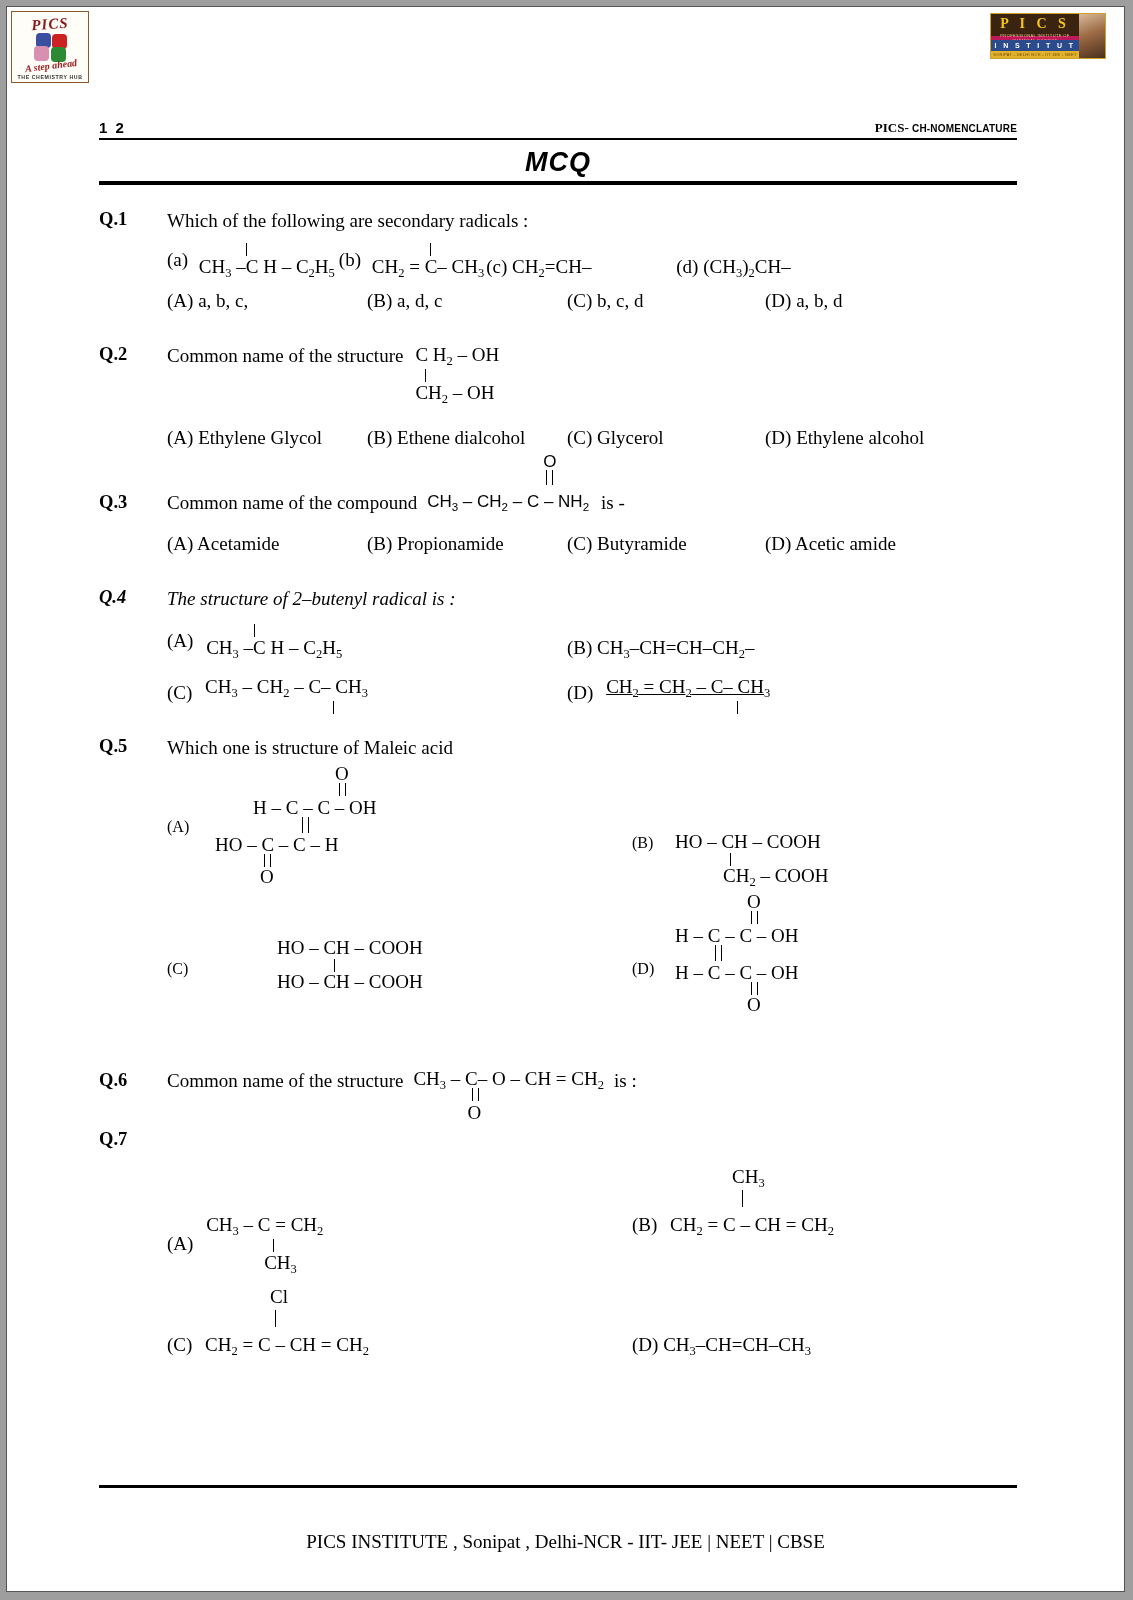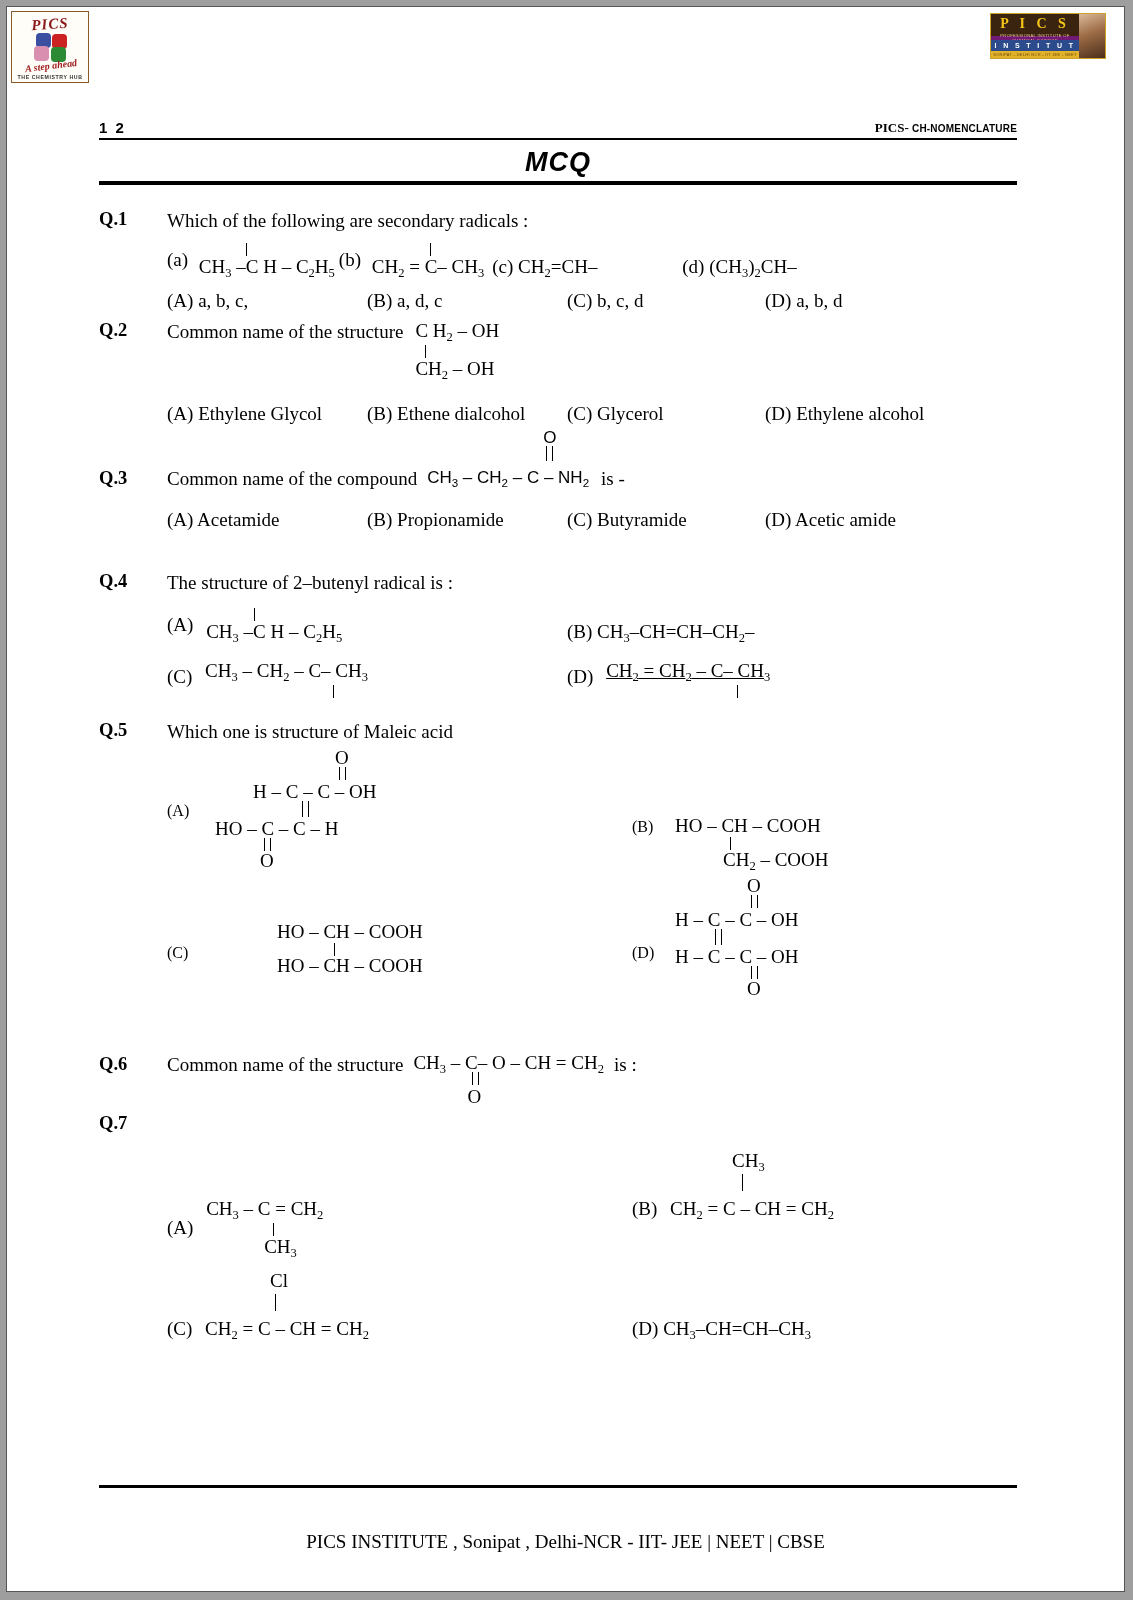--- a/index.html
+++ b/index.html
@@ -70,21 +70,21 @@
 
   .logo-right {
     position: absolute;
     right: 18px;
     top: 6px;
     width: 116px;
     height: 46px;
     border: 1px solid #c9a227;
     box-sizing: border-box;
     overflow: hidden;
-    background: #701a75;
+    background: #be185d;
   }
   .lr-photo {
     position: absolute; right: 0; top: 0; width: 26px; height: 100%;
     background: linear-gradient(160deg,#d9b99a 0%, #9c6b45 45%, #4b2f1c 100%);
   }
   .lr-band1 {
     position: absolute; left: 0; top: 0; right: 26px; height: 22px;
     background: #3a2410;
     color: #f5c518;
     font-family: "Liberation Serif", serif;
@@ -224,21 +224,21 @@
     </div>
     <div class="opts" style="margin-top:10px;">
       <div class="optrow" style="align-items:flex-end;">
         <div class="chem" style="margin-right:4px;">
           <span>(a)</span>
           <span class="stack ctr" style="margin:0 0 0 6px;">
             <span class="vbond" style="margin-left:47px;"></span>
             <span>CH<sub>3</sub> –C H – C<sub>2</sub>H<sub>5</sub></span>
           </span>
         </div>
-        <div class="chem" style="margin-right:8px;">
+        <div class="chem" style="margin-right:2px;">
           <span>(b)</span>
           <span class="stack ctr" style="margin-left:6px;">
             <span class="vbond" style="margin-left:58px;"></span>
             <span>CH<sub>2</sub> = C– CH<sub>3</sub></span>
           </span>
         </div>
         <div class="chem" style="width:190px;">
           <span>(c)</span>
           CH<sub>2</sub>=CH–
         </div>
@@ -260,21 +260,21 @@
           <span>(C)</span>
           <span>b,  c,  d</span>
         </div>
         <div class="opt">
           <span>(D)</span>
           <span>a,  b,  d</span>
         </div>
       </div>
     </div>
 
-    <div class="q" style="margin-top:8px;">
+    <div class="q" style="margin-top:32px;">
       <div class="qno">Q.2</div>
       <div class="qtext">Common name of the structure</div>
       <div class="chem" style="font-size:19px; margin-left:12px;">
         <span class="stack">
           <span style="display:block;">C H<sub>2</sub> – OH</span>
           <span class="vbond" style="margin-left:10px;"></span>
           <span style="display:block;">CH<sub>2</sub> – OH</span>
         </span>
       </div>
     </div>
@@ -323,21 +323,21 @@
           <span>(C)</span>
           <span>Butyramide</span>
         </div>
         <div class="opt">
           <span>(D)</span>
           <span>Acetic amide</span>
         </div>
       </div>
     </div>
 
-    <div class="q" style="margin-top:40px;">
+    <div class="q" style="margin-top:32px;font-style:italic;">
       <div class="qno">Q.4</div>
       <div class="qtext">The structure of 2–butenyl radical is :</div>
     </div>
     <div class="opts" style="margin-top:14px;">
       <div class="optrow" style="align-items:flex-end;">
         <div class="chem" style="width:400px;">
           <span>(A)</span>
           <span class="stack ctr" style="margin-left:8px;">
             <span class="vbond" style="margin-left:48px;"></span>
             <span>CH<sub>3</sub> –C H – C<sub>2</sub>H<sub>5</sub></span>

